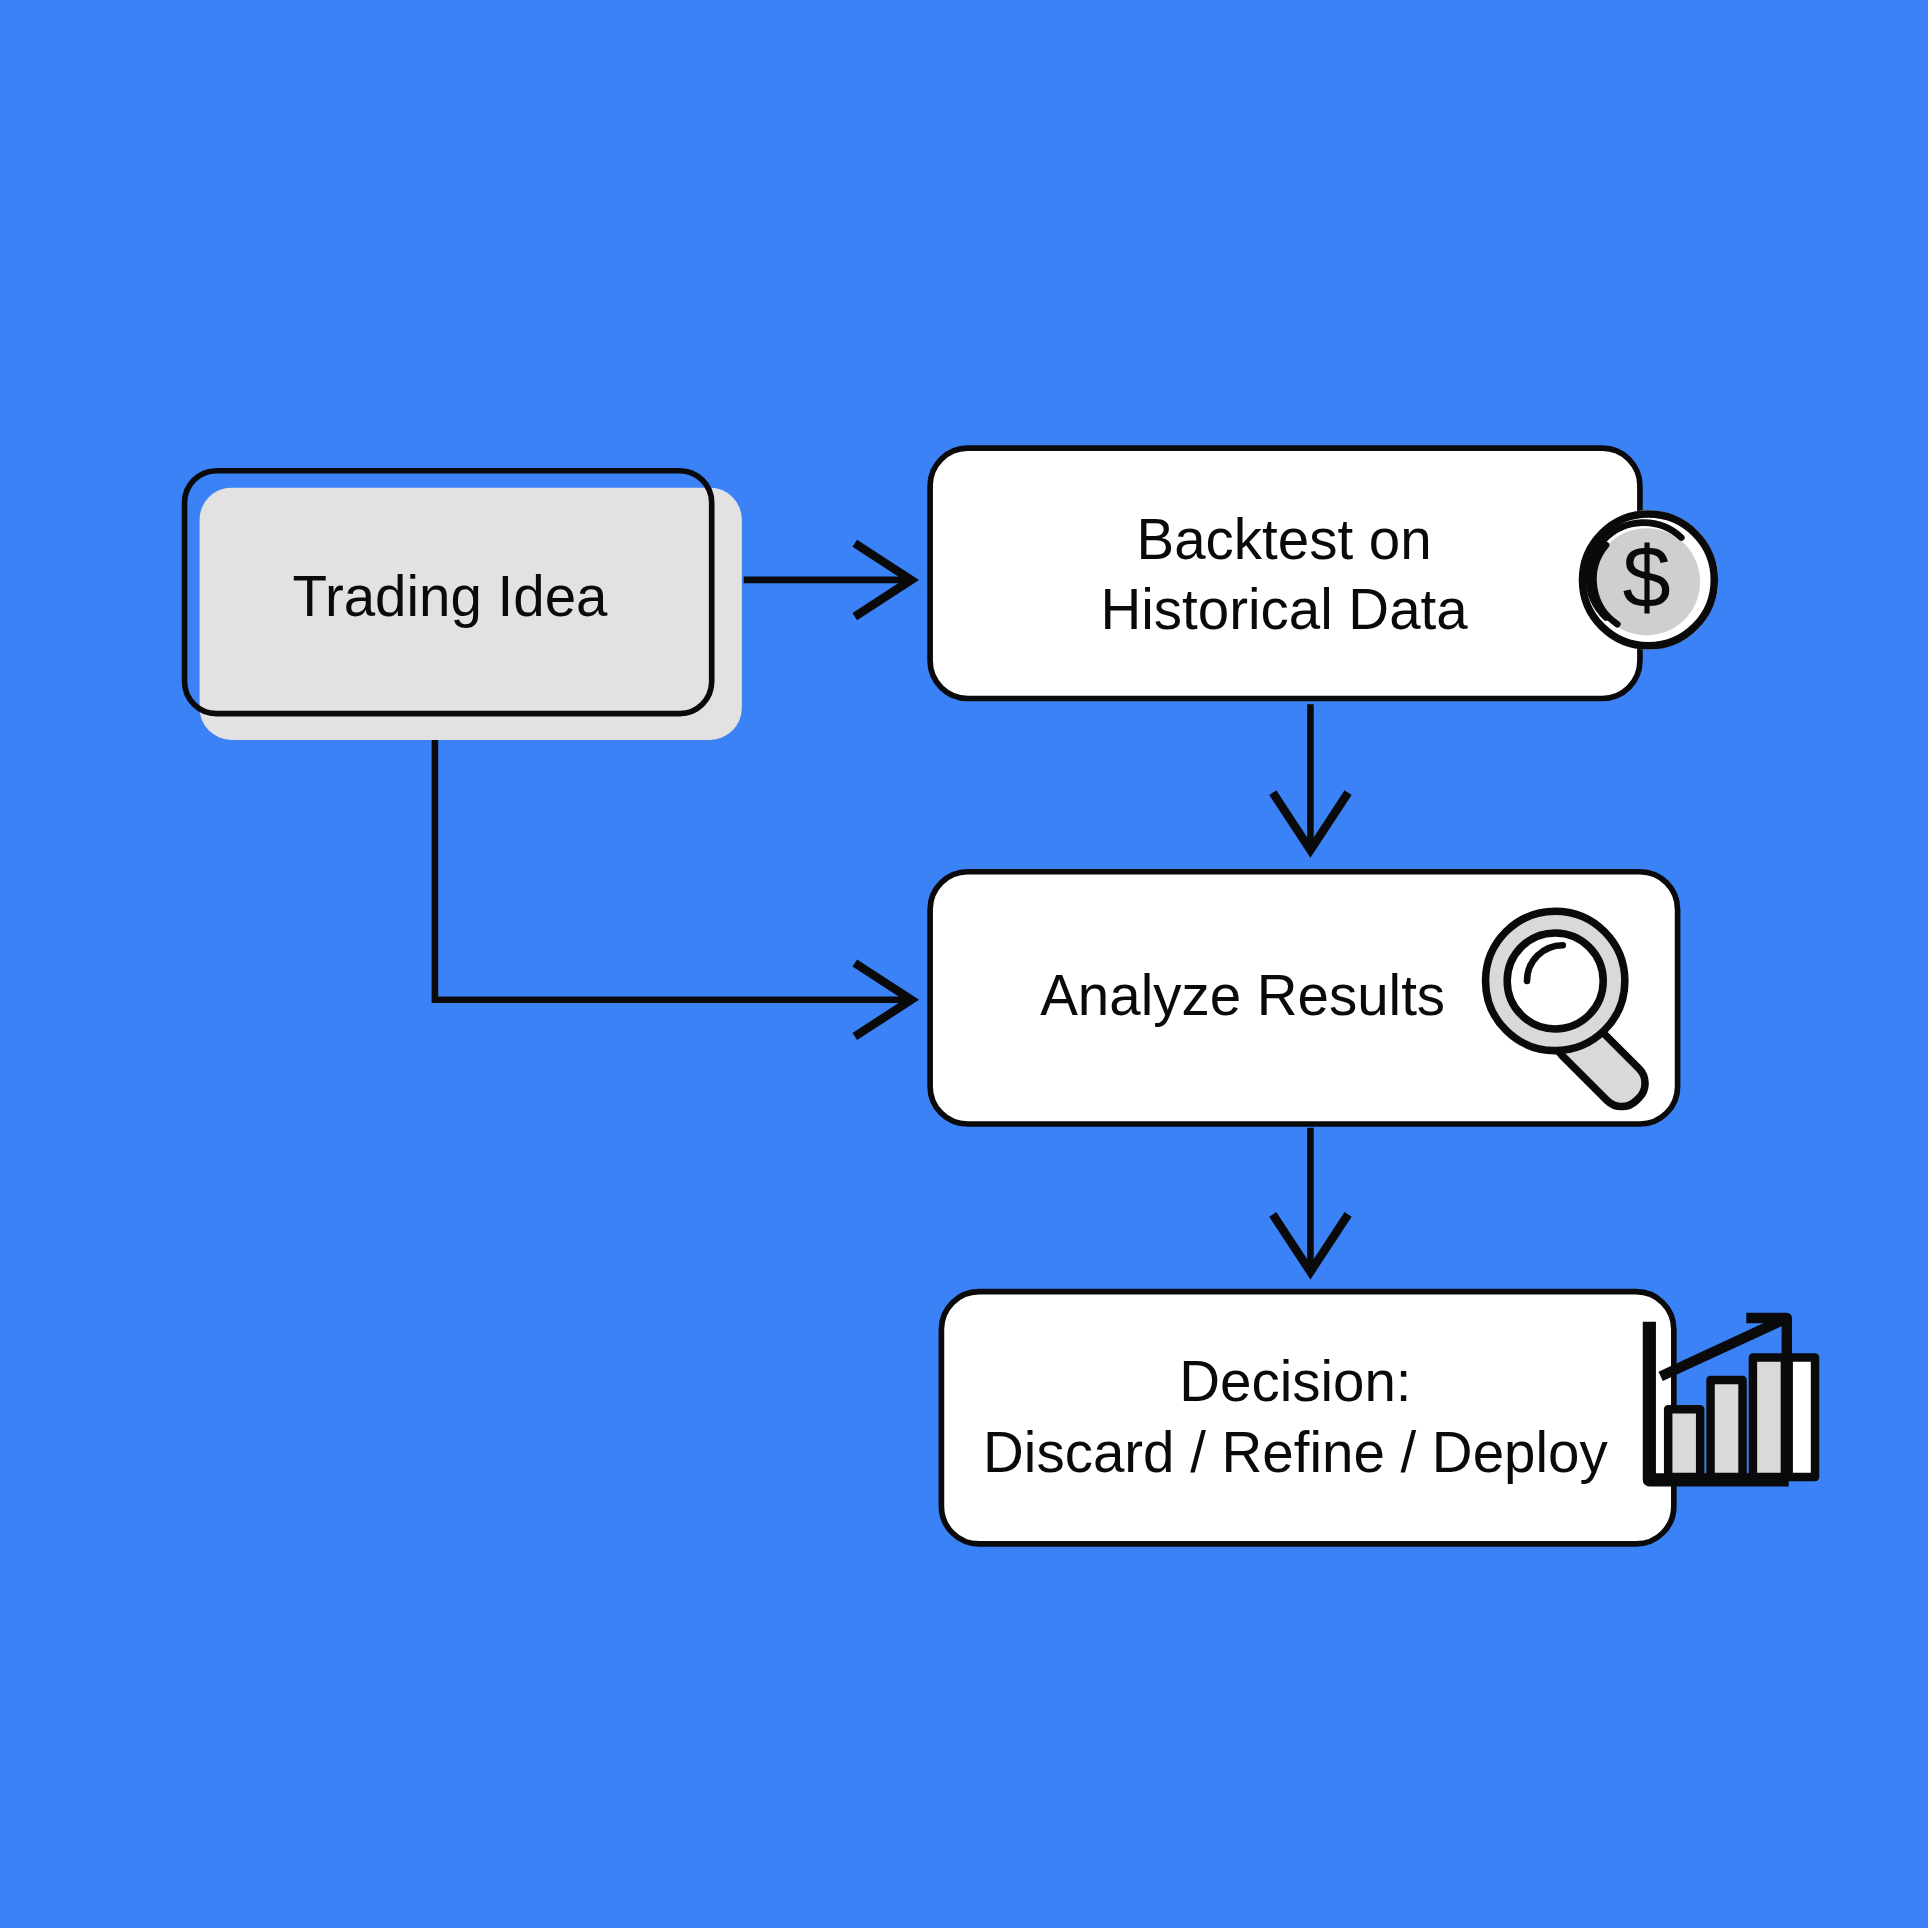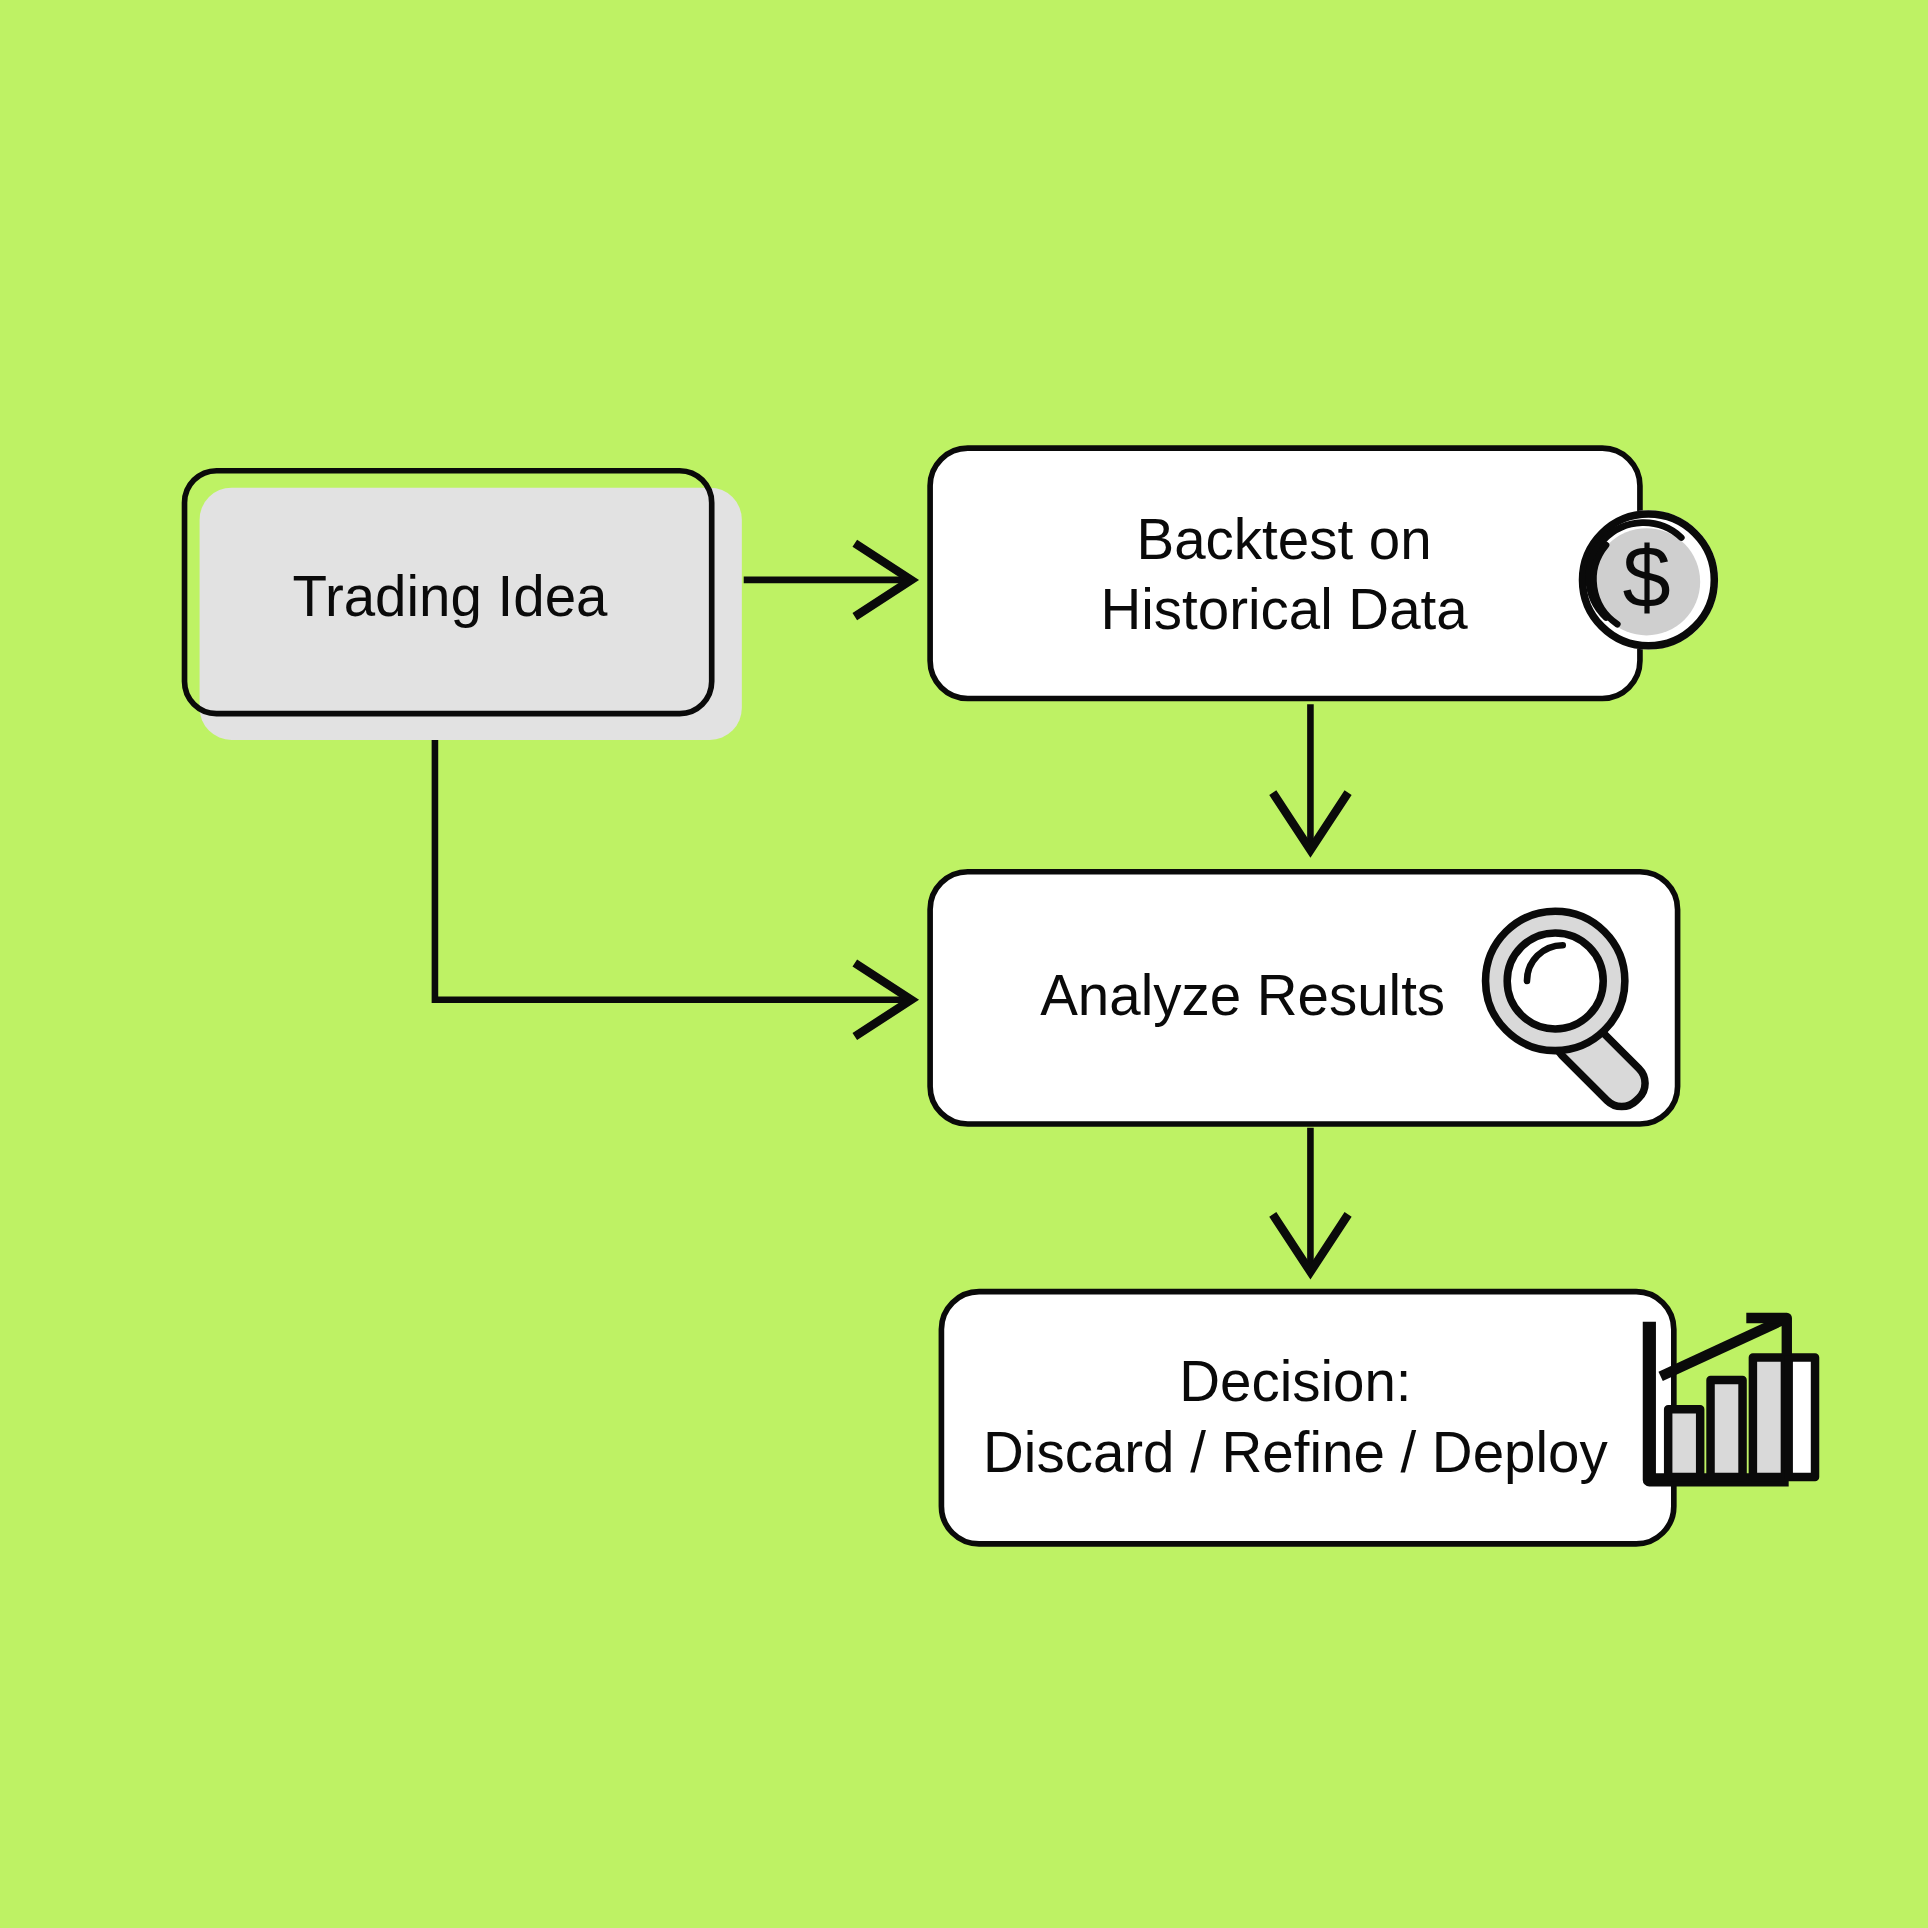--- a/index.html
+++ b/index.html
@@ -7,21 +7,21 @@
     padding: 0;
     background: #ffffff;
   }
   body {
     font-family: "Liberation Sans", sans-serif;
   }
   #canvas {
     position: relative;
     width: 1928px;
     height: 1928px;
-    background: #bef264;
+    background: #3b82f6;
     overflow: hidden;
   }
   #flow-svg {
     position: absolute;
     top: 0;
     left: 0;
     width: 1928px;
     height: 1928px;
     display: block;
   }

